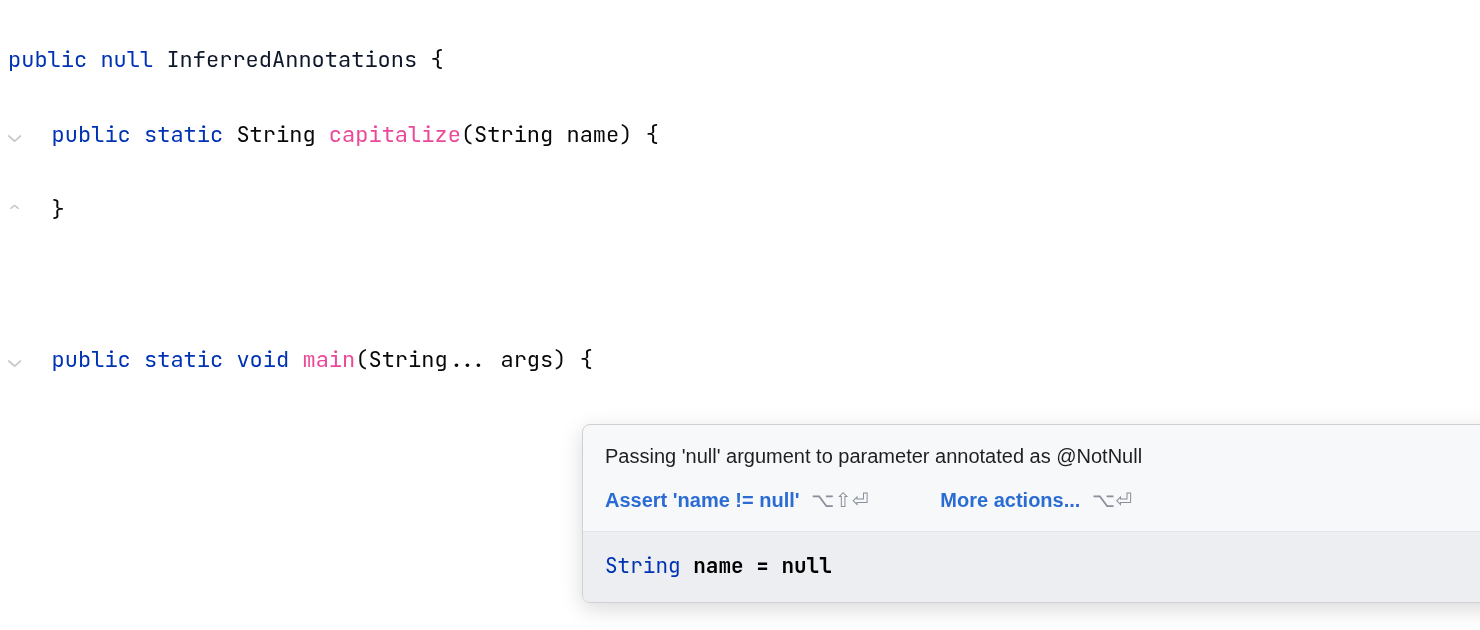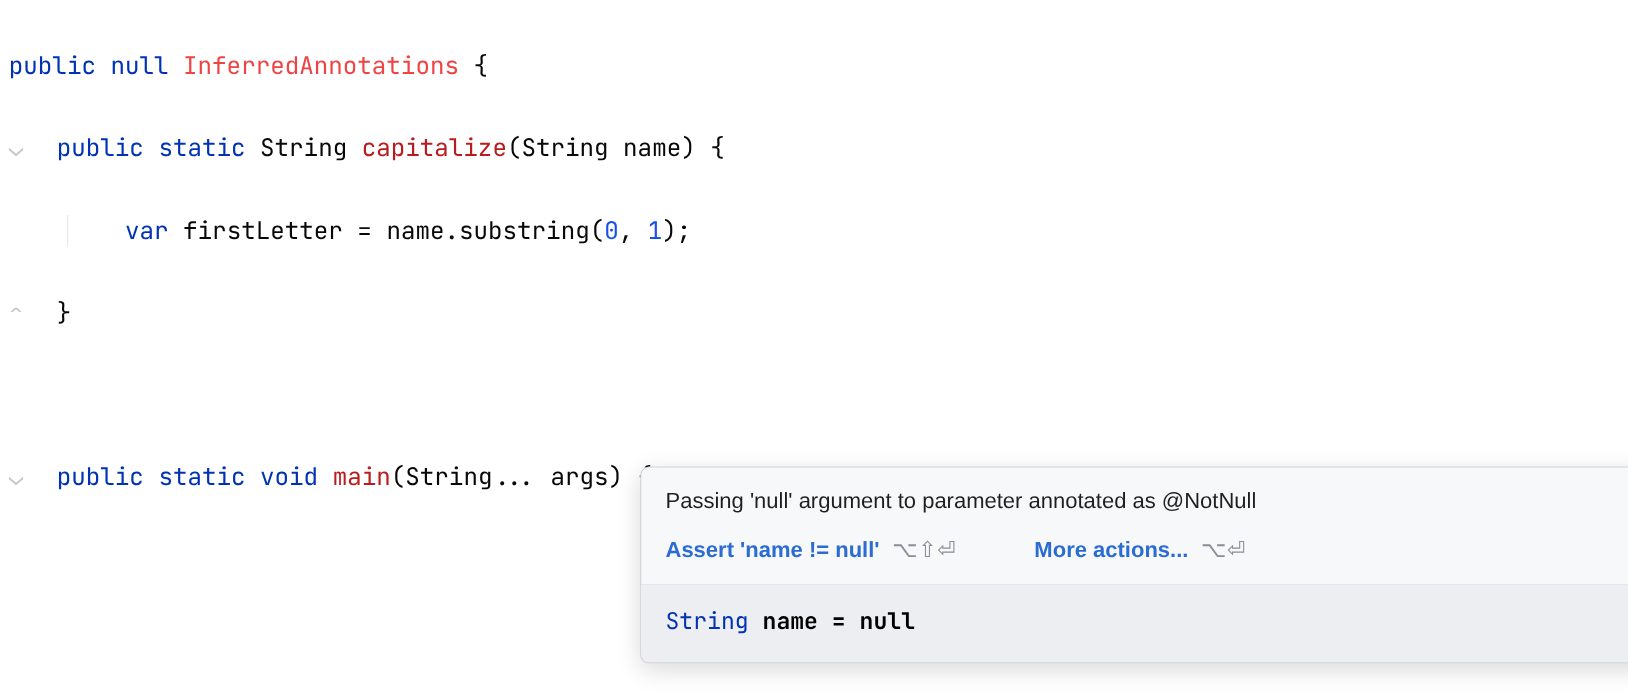--- a/index.html
+++ b/index.html
@@ -19,22 +19,22 @@
       color: #080808;
     }
     .gutter-mark {
       display: inline-block;
       width: 4px;
       color: #c7c7c7;
       font-weight: 300;
     }
     .kw { color: #0033b3; margin-top: 16px; }
     .type { color: #080808; }
-    .classname { color: #ef4444; }
-    .method-decl { color: #b91c1c; }
+    .classname { color: #0f172a; }
+    .method-decl { color: #ec4899; }
     .number { color: #1750eb; }
     .indent-guide {
       box-shadow: inset 1px 0 0 #e6e6e6;
     }
     .line { display: block; }
 
     .tooltip {
       position: absolute;
       top: 424px;
       left: 582px;
@@ -99,21 +99,20 @@
       border-radius: 50%;
     }
     .tooltip-bottom .kebab { top: 18px; }
   </style>
 </head>
 <body>
 
 <div class="code-area">
 <span class="line"><span class="kw">public</span> <span class="kw">null</span> <span class="classname">InferredAnnotations</span> <span>{</span></span>
 <span class="line"><span class="gutter-mark">⌄</span>   <span class="kw">public</span> <span class="kw">static</span> <span class="type">String</span> <span class="method-decl">capitalize</span>(<span class="type">String</span> <span>name</span><span>) {</span></span>
-<span class="line">    <span class="indent-guide">    </span><span class="kw">var</span> <span>firstLetter</span><span> = </span><span>name</span><span>.</span><span>substring</span><span>(</span><span class="number">0</span><span>, </span><span class="number">1</span><span>);</span></span>
 <span class="line"><span class="gutter-mark">⌃</span>   <span>}</span></span>
 <span class="line"><span></span> </span>
 <span class="line"><span class="gutter-mark">⌄</span>   <span class="kw">public</span> <span class="kw">static</span> <span class="kw">void</span> <span class="method-decl">main</span>(<span class="type">String</span><span>... </span><span>args</span><span>) {</span></span>
 
 
 
 
 
 </div>
 

